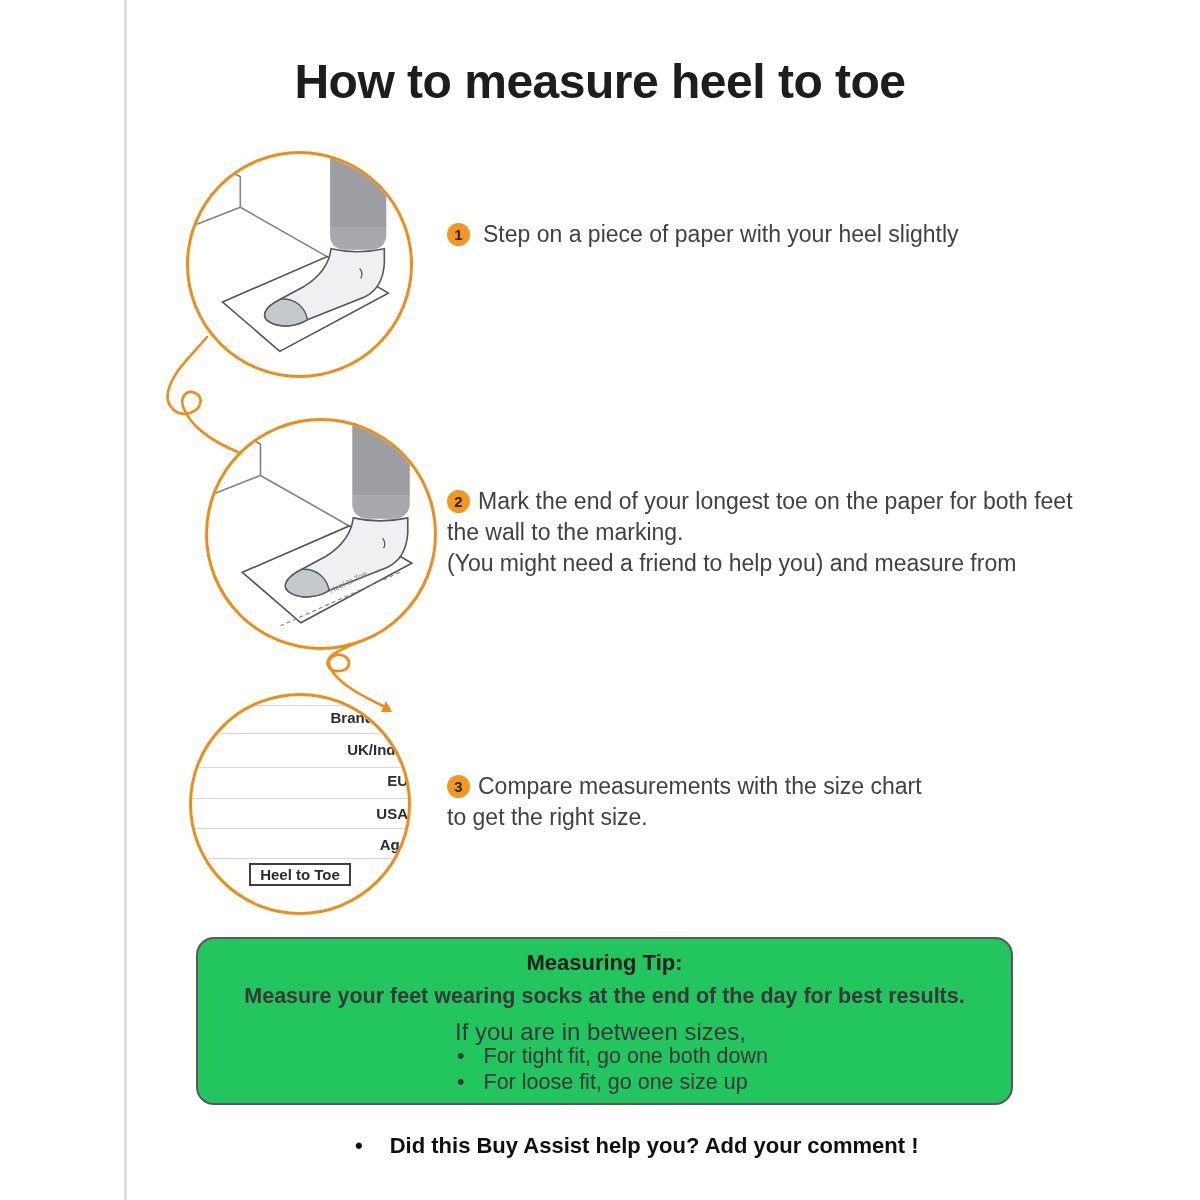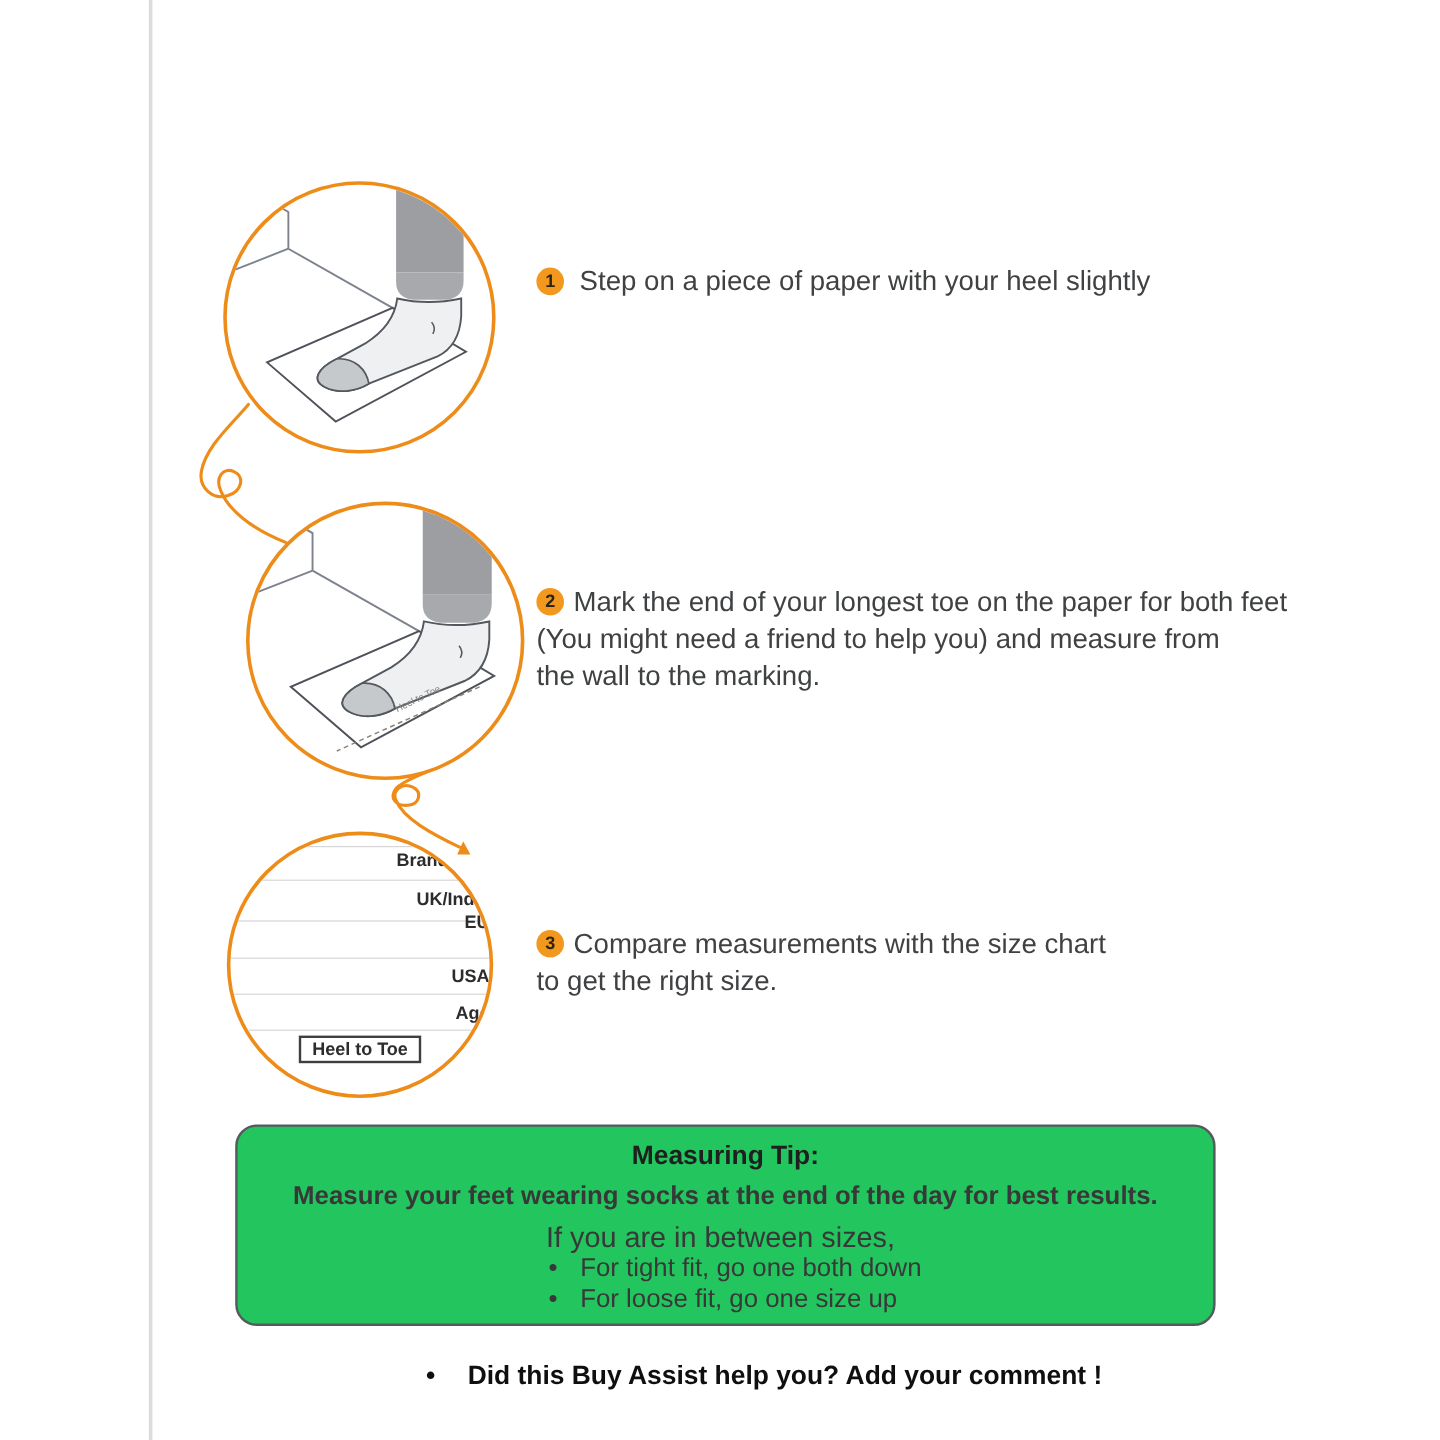--- a/index.html
+++ b/index.html
@@ -59,20 +59,21 @@
   .footer{position:absolute;left:355px;top:1133px;display:flex;gap:27px;
     font-size:22px;font-weight:700;color:#0f0f0f;}
 </style>
 </head>
 <body>
 
 <div class="canvas">
 
   <div class="divider"></div>
 
+  <div class="title">How to measure heel to toe</div>
 
   <svg class="connectors" viewBox="140 320 280 410" aria-hidden="true">
     <path d="M 207 337 C 191 356, 172 372, 168 392 C 165 406, 177 417, 190 413 C 202 409, 204 397, 195 393 C 186 389, 179 398, 184 409 C 190 424, 208 440, 238 452" fill="none" stroke="#EE8C1A" stroke-width="2.6" stroke-linecap="round"></path>
     <path d="M 366 638 C 352 646, 336 650, 330 657 C 324 665, 330 672, 340 671 C 350 670, 352 660, 344 656 C 336 652, 326 658, 330 667 C 336 682, 360 695, 383 706" fill="none" stroke="#EE8C1A" stroke-width="2.6" stroke-linecap="round"></path>
     <polygon points="392,712 381,712 386,701" fill="#EE8C1A"></polygon>
   </svg>
 
   <div class="circ c1">
     <svg viewBox="0 0 224 224" aria-hidden="true">
       <g fill="none" stroke="#7d828c" stroke-width="1.6">
@@ -109,42 +110,42 @@
 
   <div class="circ c3">
     <div class="sep" style="top:9px"></div>
     <div class="sep" style="top:37px"></div>
     <div class="sep" style="top:71px"></div>
     <div class="sep" style="top:102px"></div>
     <div class="sep" style="top:132px"></div>
     <div class="sep" style="top:162px"></div>
     <div class="chartrow" style="top:13px">Brand Size</div>
     <div class="chartrow" style="top:45px">UK/India</div>
-    <div class="chartrow" style="top:64px">EU</div>
+    <div class="chartrow" style="top:76px">EU</div>
     <div class="chartrow" style="top:109px">USA</div>
     <div class="chartrow" style="top:140px">Age</div>
     <div class="boxrow" style="top:167px">
       <span>Heel to Toe</span>
     </div>
   </div>
 
   <div class="step s1">
     <div class="line1">
       <span class="badge g1">1</span>
       <span>Step on a piece of paper with your heel slightly</span>
     </div>
   </div>
 
   <div class="step s2">
     <div class="line1">
       <span class="badge g2">2</span>
       <span>Mark the end of your longest toe on the paper for both feet</span>
     </div>
+    <div>the wall to the marking.</div>
     <div>(You might need a friend to help you) and measure from</div>
-    <div>the wall to the marking.</div>
   </div>
 
   <div class="step s3">
     <div class="line1">
       <span class="badge g2">3</span>
       <span>Compare measurements with the size chart</span>
     </div>
     <div>to get the right size.</div>
   </div>
 

